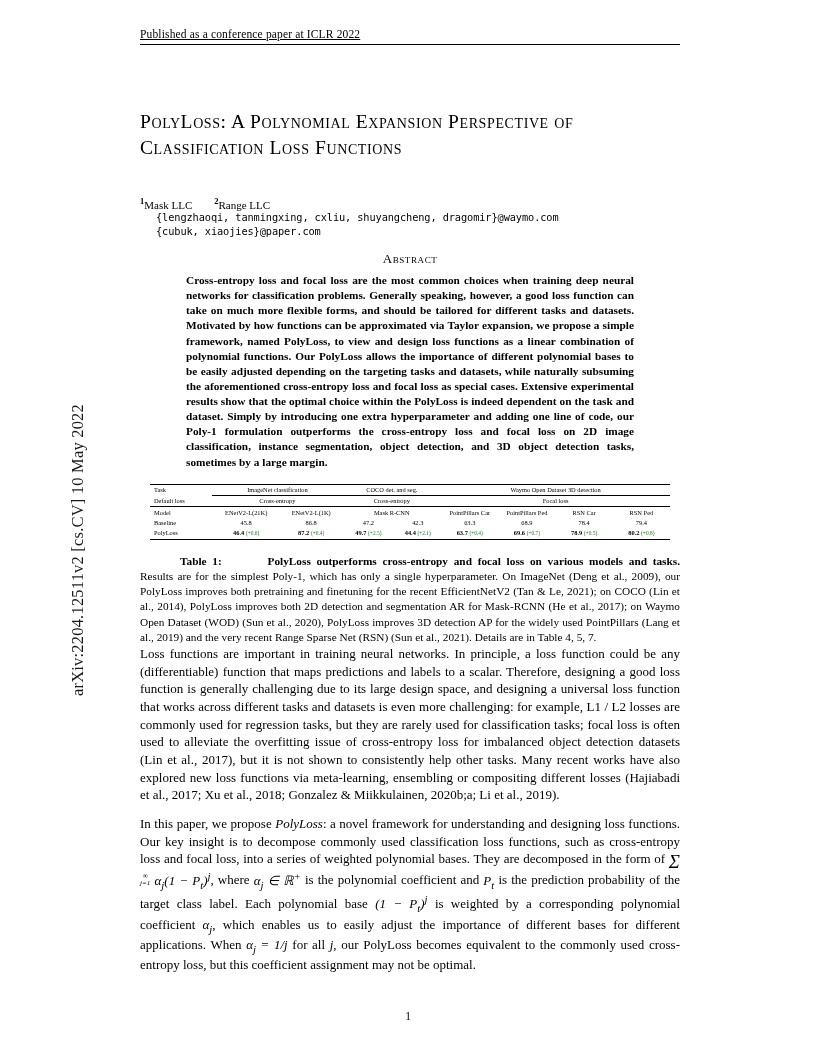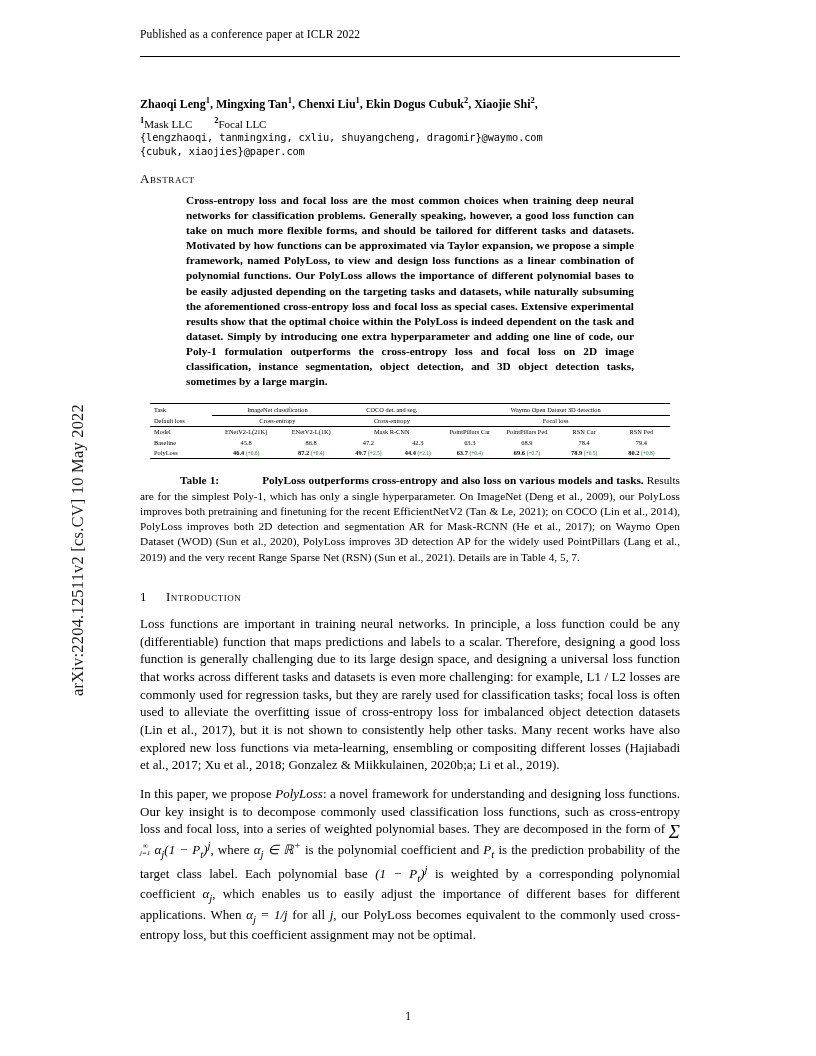--- a/index.html
+++ b/index.html
@@ -36,23 +36,24 @@
   }
   .content {
     position: absolute;
     left: 140px;
     top: 28px;
     width: 540px;
   }
   .runninghead {
     font-size: 11.5px;
     letter-spacing: 0.15px;
-    padding-bottom: 16px;
+    padding-bottom: 4px;
     border-bottom: 1px solid #000;
-    margin-bottom: 37px;
+    margin-bottom: 64px;
+    text-decoration: underline;
   }
   .title {
     font-size: 19.5px;
     font-variant: small-caps;
     letter-spacing: 0.6px;
     line-height: 1.35;
     margin: 0 0 34px 0;
     font-weight: normal;
   }
   .authors {
@@ -72,22 +73,24 @@
   }
   .affil .gap {
     display: inline-block;
     width: 22px;
   }
   .emails {
     font-family: "DejaVu Sans Mono", monospace;
     font-size: 10.3px;
     line-height: 1.35;
     letter-spacing: -0.1px;
+    margin-left: 16px;
   }
   .abstract-head {
+    text-align: center;
     font-variant: small-caps;
     font-size: 13px;
     letter-spacing: 0.6px;
     margin: 12px 0 6px 0;
   }
   .abstract-body {
     margin: 0 46px 0 46px;
     font-size: 11.3px;
     line-height: 1.34;
     text-align: justify;
@@ -174,27 +177,25 @@
 <body>
 
 <div class="page">
 
   <div class="arxiv-stamp">arXiv:2204.12511v2  [cs.CV]  10 May 2022</div>
 
   <div class="content">
 
     <div class="runninghead">Published as a conference paper at ICLR 2022</div>
 
-
-    <div class="authors">
-      <span>Zhaoqi Leng<sup>1</sup>, Mingxing Tan<sup>1</sup>, Chenxi Liu<sup>1</sup>, Ekin Dogus Cubuk<sup>2</sup>, Xiaojie Shi<sup>2</sup>,</span>
-    </div>
+    <h1 class="title">PolyLoss: A Polynomial Expansion Perspective of Classification Loss Functions</h1>
+
 
     <div class="affil">
-      <sup>1</sup><span>Mask LLC</span><span class="gap"></span><sup>2</sup><span>Focal LLC</span>
+      <sup>1</sup><span>Mask LLC</span><span class="gap"></span><sup>2</sup><span>Range LLC</span>
     </div>
 
     <div class="emails">
       <div>{lengzhaoqi, tanmingxing, cxliu, shuyangcheng, dragomir}@waymo.com</div>
       <div>{cubuk, xiaojies}@paper.com</div>
     </div>
 
     <div class="abstract-head">Abstract</div>
     <div class="abstract-body">
       <span>Cross-entropy loss and focal loss are the most common choices when training deep neural networks for classification problems. Generally speaking, however, a good loss function can take on much more flexible forms, and should be tailored for different tasks and datasets. Motivated by how functions can be approximated via Taylor expansion, we propose a simple framework, named PolyLoss, to view and design loss functions as a linear combination of polynomial functions. Our PolyLoss allows the importance of different polynomial bases to be easily adjusted depending on the targeting tasks and datasets, while naturally subsuming the aforementioned cross-entropy loss and focal loss as special cases. Extensive experimental results show that the optimal choice within the PolyLoss is indeed dependent on the task and dataset. Simply by introducing one extra hyperparameter and adding one line of code, our Poly-1 formulation outperforms the cross-entropy loss and focal loss on 2D image classification, instance segmentation, object detection, and 3D object detection tasks, sometimes by a large margin.</span>
@@ -257,27 +258,24 @@
           <td><span class="bold">69.6</span> <span class="gain">(+0.7)</span></td>
           <td><span class="bold">78.9</span> <span class="gain">(+0.5)</span></td>
           <td><span class="bold">80.2</span> <span class="gain">(+0.8)</span></td>
         </tr>
       </tbody>
         </table>
     </div>
 
     <div class="caption">
       <b>Table 1:</b>
-      <b>PolyLoss outperforms cross-entropy and also loss on various models and tasks.</b>
+      <b>PolyLoss outperforms cross-entropy and focal loss on various models and tasks.</b>
       <span>Results are for the simplest Poly-1, which has only a single hyperparameter. On ImageNet (Deng et al., 2009), our PolyLoss improves both pretraining and finetuning for the recent EfficientNetV2 (Tan &amp; Le, 2021); on COCO (Lin et al., 2014), PolyLoss improves both 2D detection and segmentation AR for Mask-RCNN (He et al., 2017); on Waymo Open Dataset (WOD) (Sun et al., 2020), PolyLoss improves 3D detection AP for the widely used PointPillars (Lang et al., 2019) and the very recent Range Sparse Net (RSN) (Sun et al., 2021). Details are in Table 4, 5, 7.</span>
     </div>
 
-    <div class="section-head">
-      <span class="num">1</span><span>Introduction</span>
-    </div>
 
     <p class="body">Loss functions are important in training neural networks. In principle, a loss function could be any (differentiable) function that maps predictions and labels to a scalar. Therefore, designing a good loss function is generally challenging due to its large design space, and designing a universal loss function that works across different tasks and datasets is even more challenging: for example, L1 / L2 losses are commonly used for regression tasks, but they are rarely used for classification tasks; focal loss is often used to alleviate the overfitting issue of cross-entropy loss for imbalanced object detection datasets (Lin et al., 2017), but it is not shown to consistently help other tasks. Many recent works have also explored new loss functions via meta-learning, ensembling or compositing different losses (Hajiabadi et al., 2017; Xu et al., 2018; Gonzalez &amp; Miikkulainen, 2020b;a; Li et al., 2019).</p>
 
     <p class="body">
       <span>In this paper, we propose </span><i>PolyLoss</i><span>: a novel framework for understanding and designing loss functions. Our key insight is to decompose commonly used classification loss functions, such as cross-entropy loss and focal loss, into a series of weighted polynomial bases. They are decomposed in the form of </span><span class="mathi"><span class="sum">Σ</span><span class="sumlim">∞<br>j=1</span> α<sub>j</sub>(1 − P<sub>t</sub>)<sup>j</sup></span><span>, where </span><span class="mathi">α<sub>j</sub> ∈ ℝ<sup>+</sup></span><span> is the polynomial coefficient and </span><span class="mathi">P<sub>t</sub></span><span> is the prediction probability of the target class label. Each polynomial base </span><span class="mathi">(1 − P<sub>t</sub>)<sup>j</sup></span><span> is weighted by a corresponding polynomial coefficient </span><span class="mathi">α<sub>j</sub></span><span>, which enables us to easily adjust the importance of different bases for different applications. When </span><span class="mathi">α<sub>j</sub> = 1/j</span><span> for all </span><span class="mathi">j</span><span>, our PolyLoss becomes equivalent to the commonly used cross-entropy loss, but this coefficient assignment may not be optimal.</span>
     </p>
 
   </div>
 
   <div class="pagenum">1</div>

